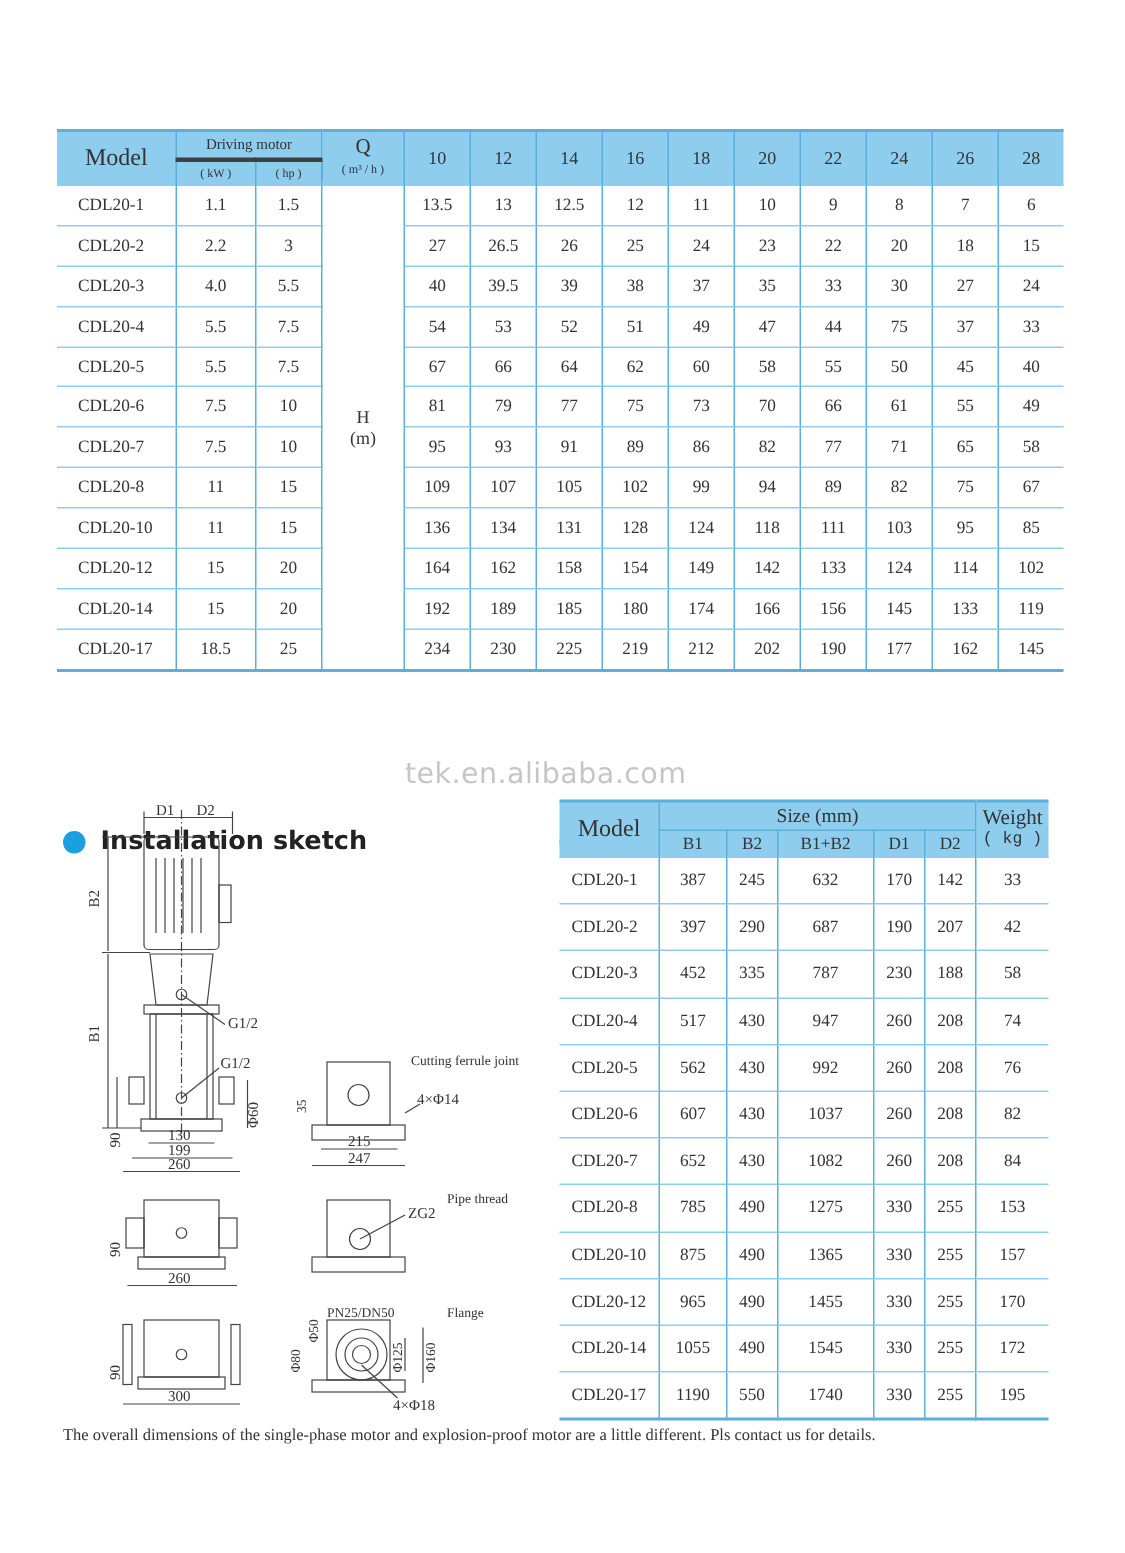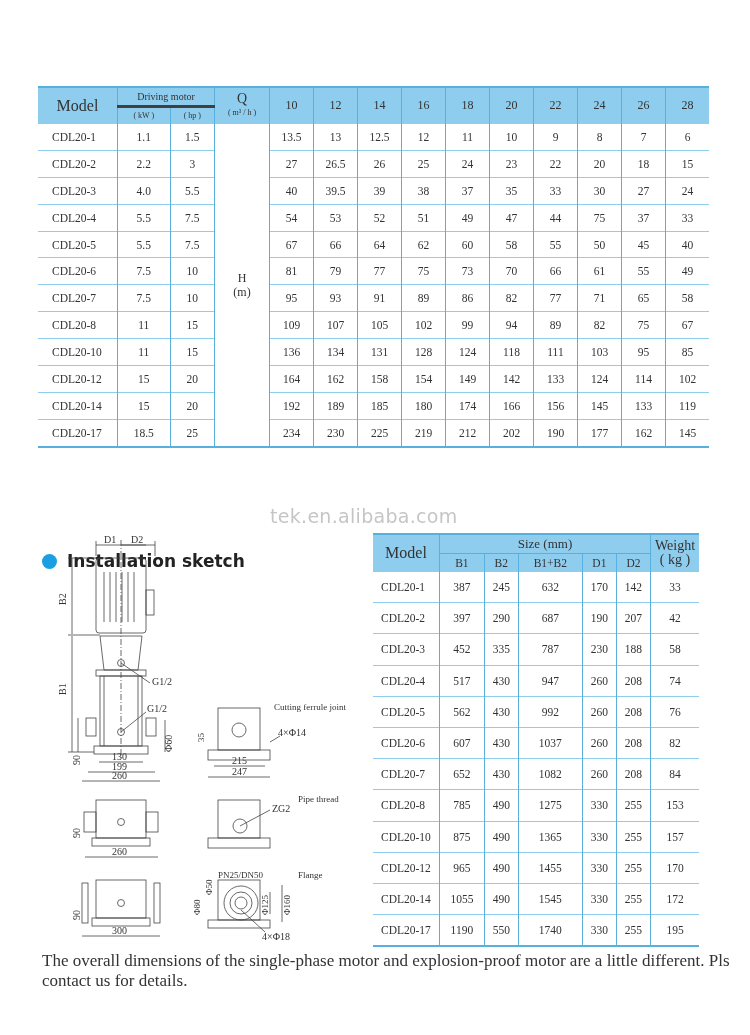--- a/index.html
+++ b/index.html
@@ -23,26 +23,26 @@
   #perf td { height: 25.9px; border-top: 1px solid #8fcdef; border-left: 1px solid #5ab0dc; }
   #perf td.mdl { text-align: left; padding-left: 14px; border-left: none; }
   #perf td.h { border-top: none; font-size: 12px; line-height: 14px; }
   
   #size { left: 373px; top: 533px; width: 326px; border-bottom: 2px solid #5ab0dc; }
   #size th { border-left: 1px solid #5ab0dc; border-top: 2px solid #5ab0dc; font-size: 11.5px; }
   #size th.model { font-size: 16px; border-left: none; width: 66px; }
   #size th.sz { font-size: 13px; height: 18px; border-bottom: 1px solid #5ab0dc; }
   #size th.sub { height: 17px; border-top: none; }
   #size th.wt { font-size: 14px; line-height: 14px; width: 48px; }
-  #size th.wt small { display: block; font-size: 14px; }
+  #size th.wt small { display: block; font-size: 11px; font-family: Liberation Mono, monospace; }
   #size td { height: 30.2px; border-top: 1px solid #8fcdef; border-left: 1px solid #5ab0dc; }
   #size td.mdl { text-align: left; padding-left: 8px; border-left: none; }
   .watermark { position: absolute; left: 270px; top: 505px; font-family: "DejaVu Sans", sans-serif;
                font-size: 19px; color: rgba(150,150,150,0.55); letter-spacing: 0.3px; }
-  .note { position: absolute; left: 42px; top: 951px; font-size: 17px; color: #333; }
+  .note { position: absolute; left: 42px; top: 951px; font-size: 11px; color: #333; }
   svg text { font-family: "Liberation Serif", serif; fill: #333; }
 </style>
 </head>
 <body>
 
 <div class="sec-title" style="left:38px; top:64px;">
   <span class="dot"></span>
   <span>Performance table</span>
 </div>
 

